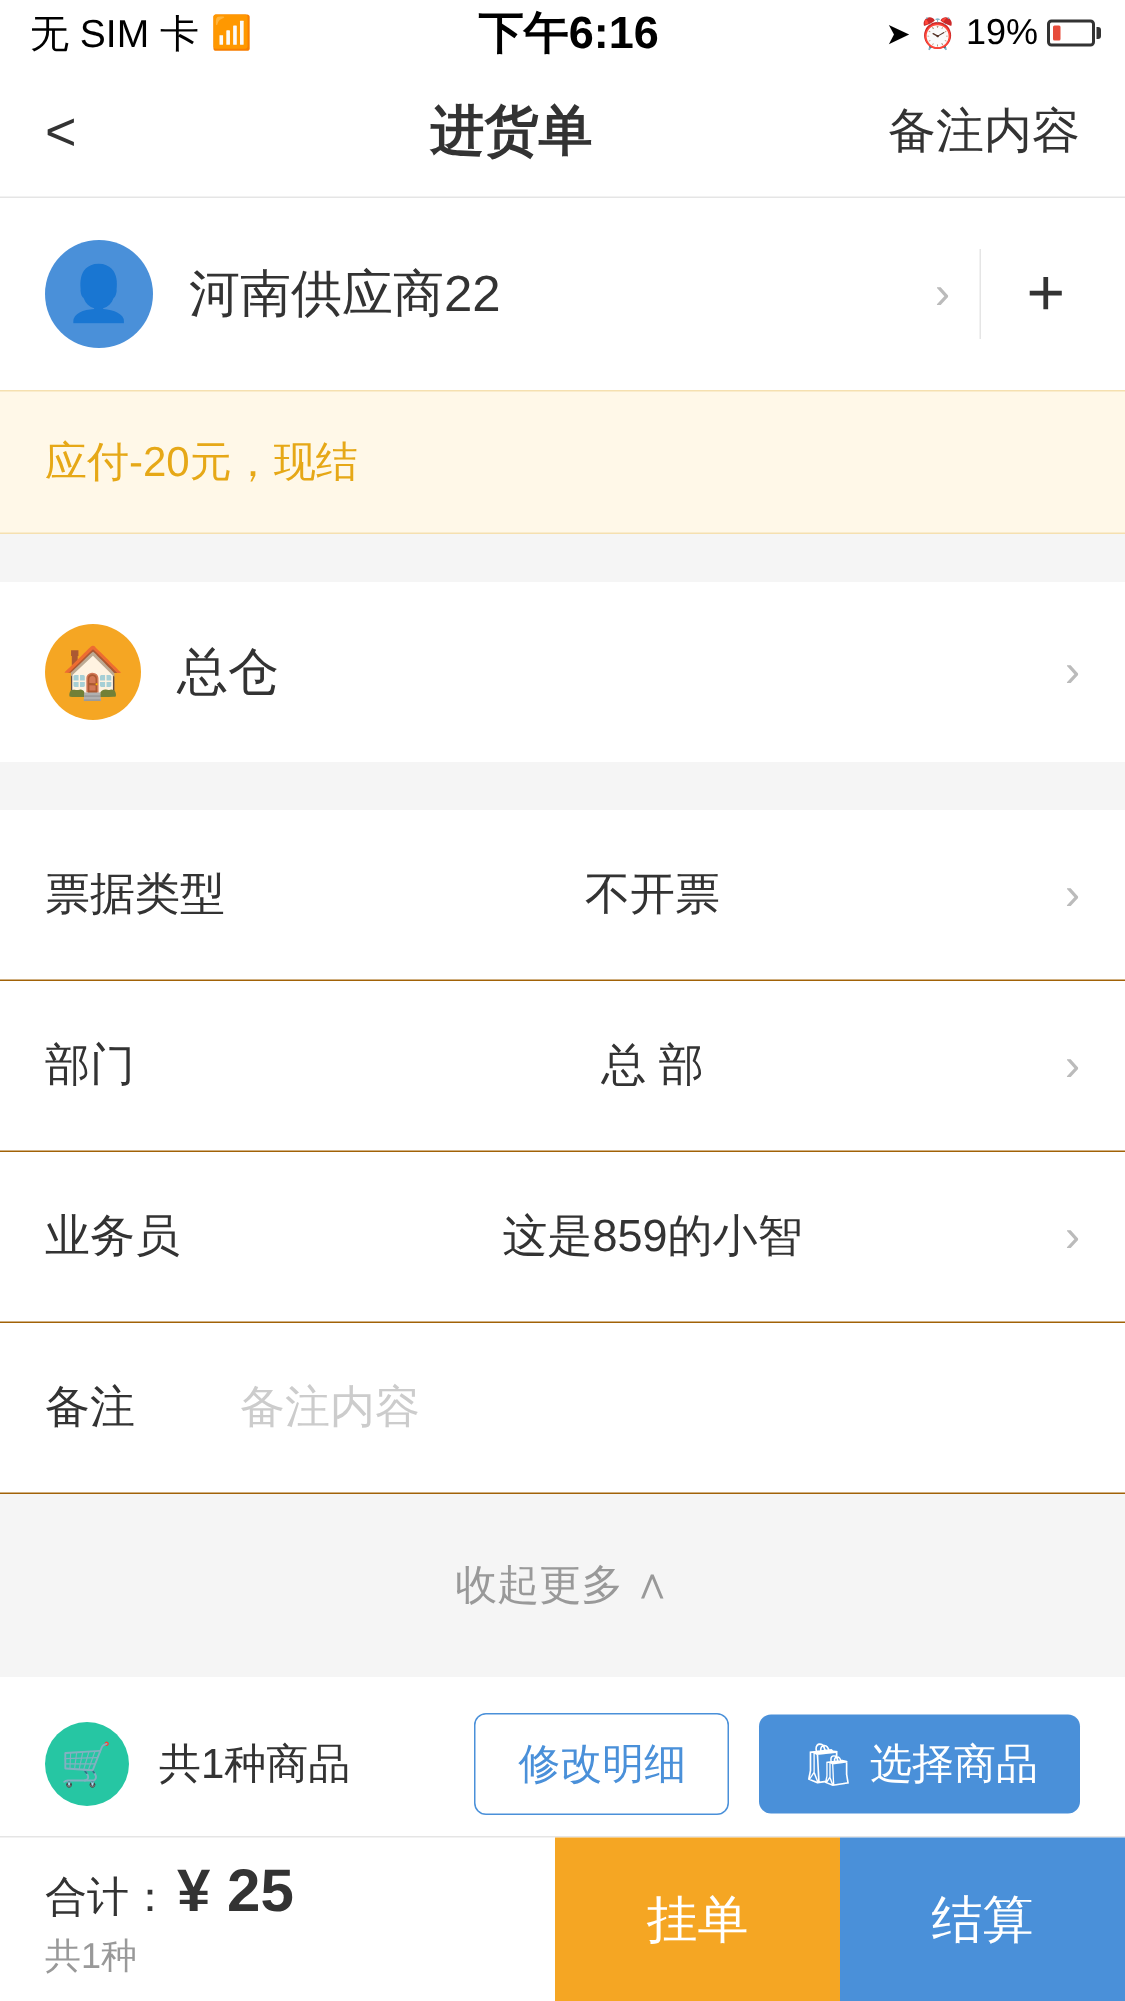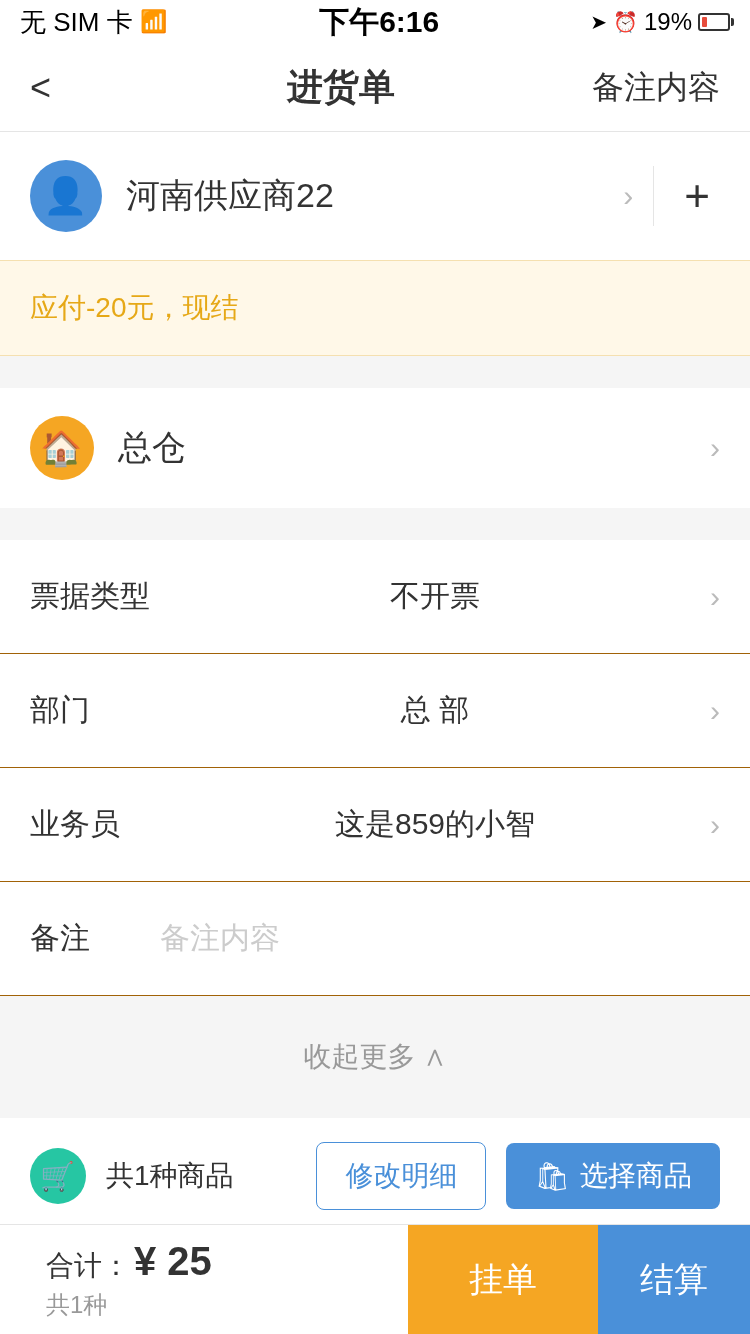--- a/index.html
+++ b/index.html
@@ -183,31 +183,30 @@
     .product-more { font-size: 36px; color: #999; cursor: pointer; }
 
     
     .footer {
       position: fixed;
       bottom: 0; left: 0; width: 750px;
       height: 110px;
       background: #fff;
       display: flex; align-items: center;
       border-top: 1px solid #e5e5e5;
-      padding-left: 16px;
     }
     .footer-total { flex: 1; padding: 0 30px; }
     .footer-btn-hang {
       width: 190px; height: 110px;
       background: #F5A623;
       display: flex; align-items: center; justify-content: center;
       font-size: 34px; color: #fff; cursor: pointer; flex-shrink: 0;
     }
     .footer-btn-settle {
-      width: 152px; height: 110px;
+      width: 190px; height: 110px;
       background: #4A90D9;
       display: flex; align-items: center; justify-content: center;
       font-size: 34px; color: #fff; cursor: pointer; flex-shrink: 0;
     }
 
     .gap16 { height: 16px; background: #f5f5f5; }
 
     .content-wrap { padding-bottom: 110px; }
 
     

